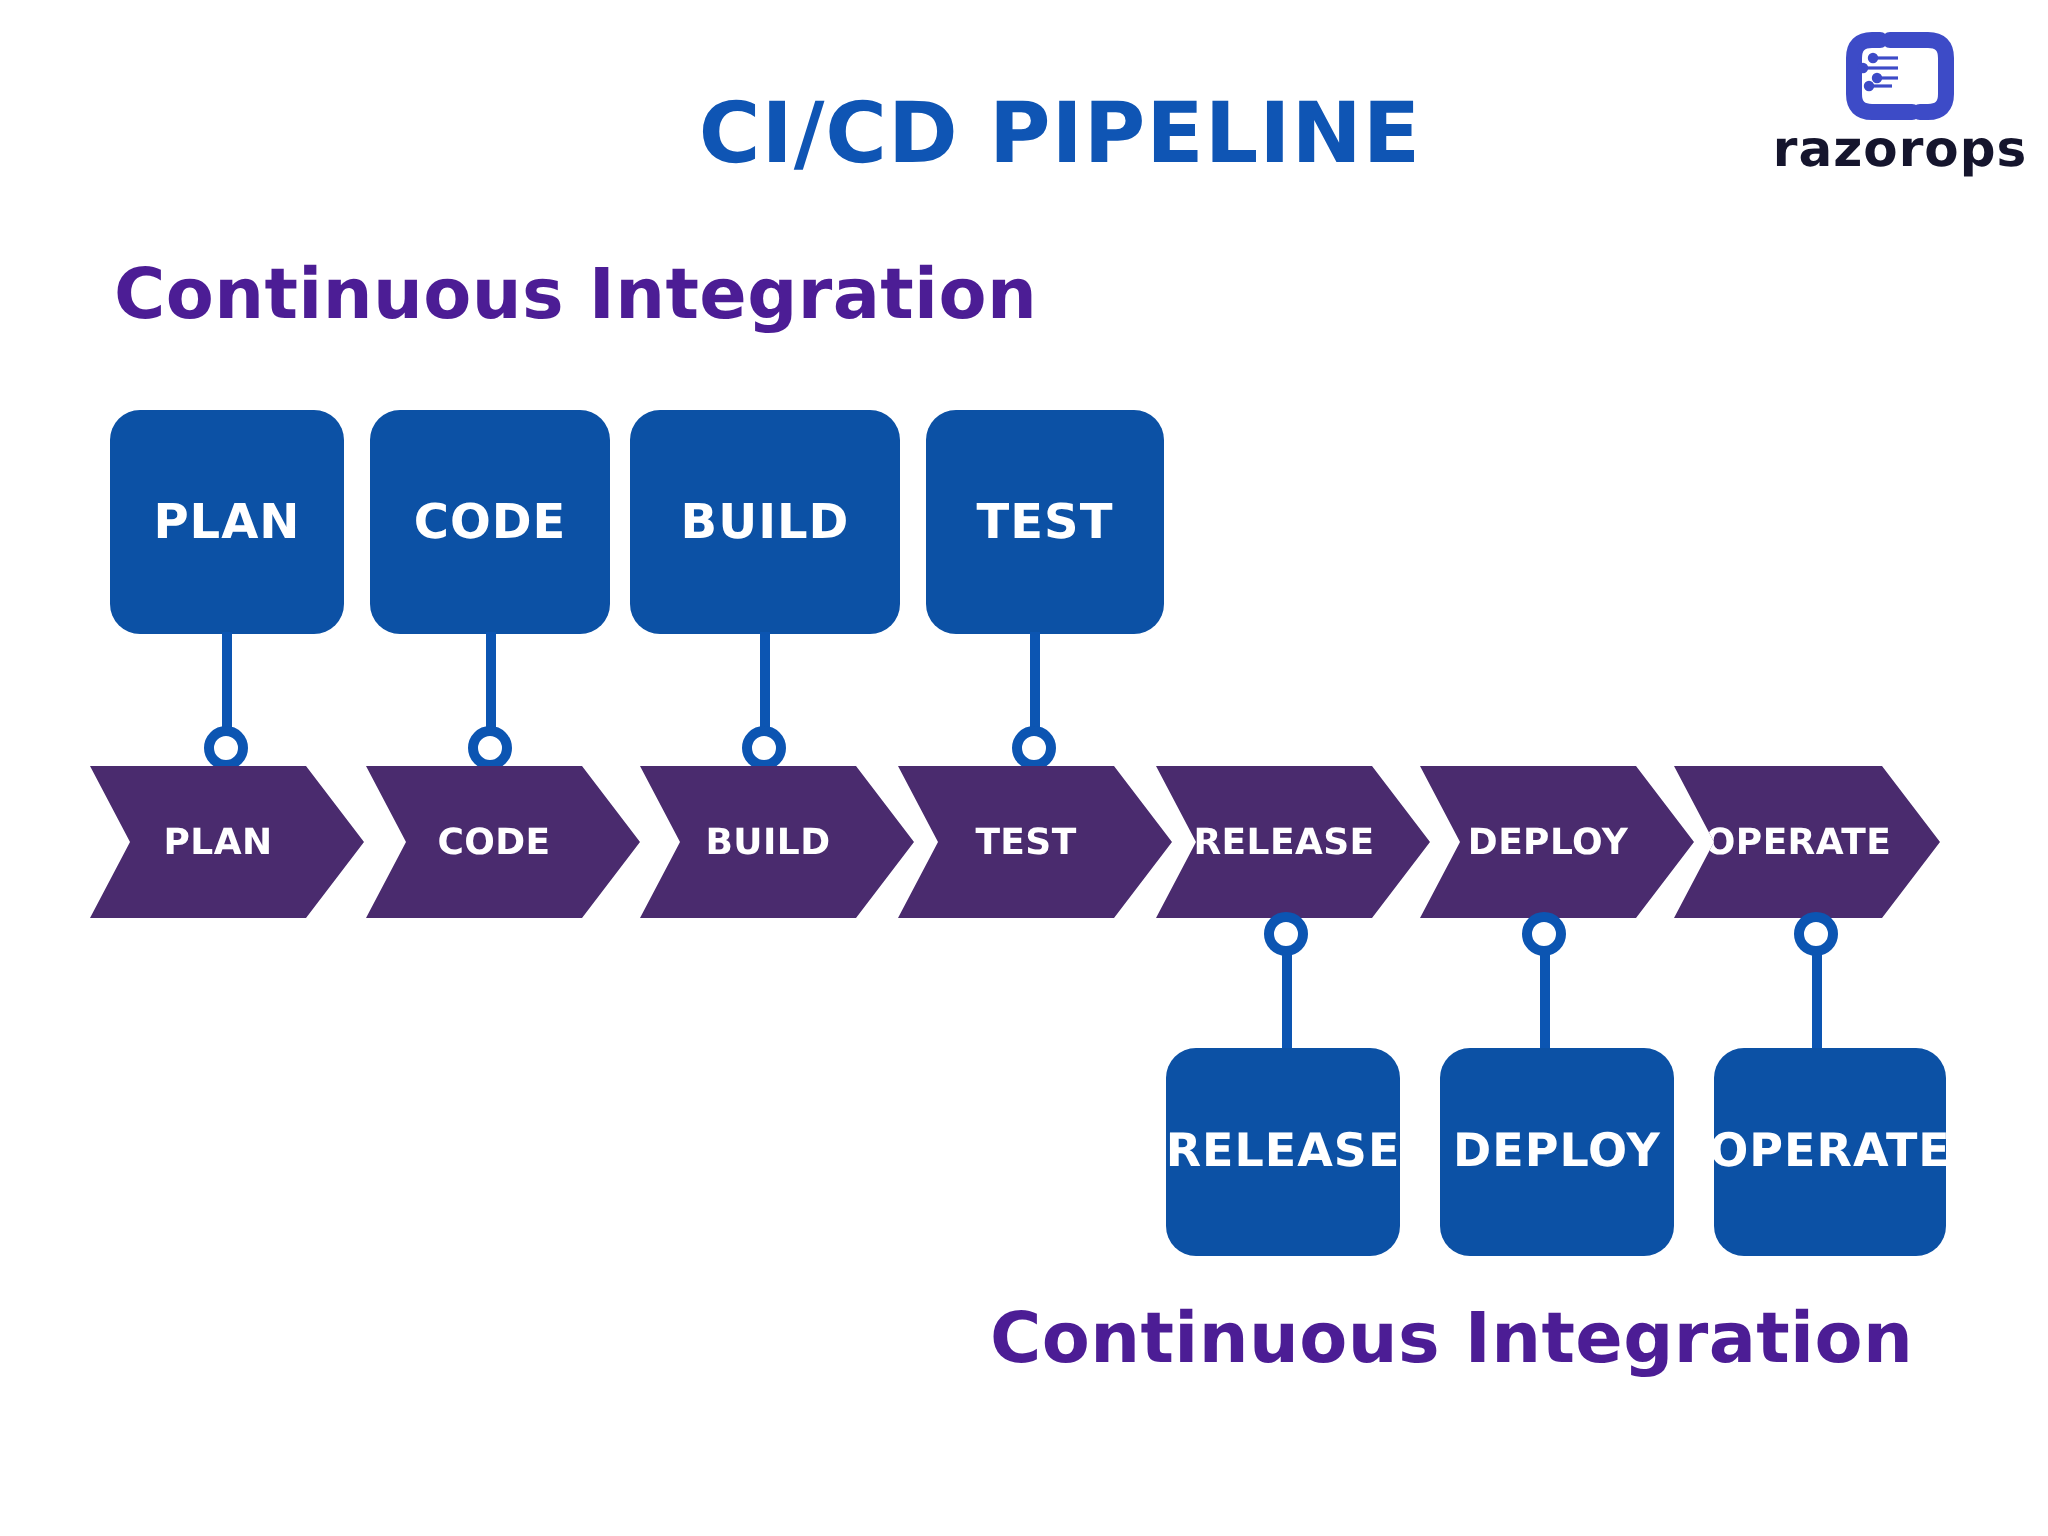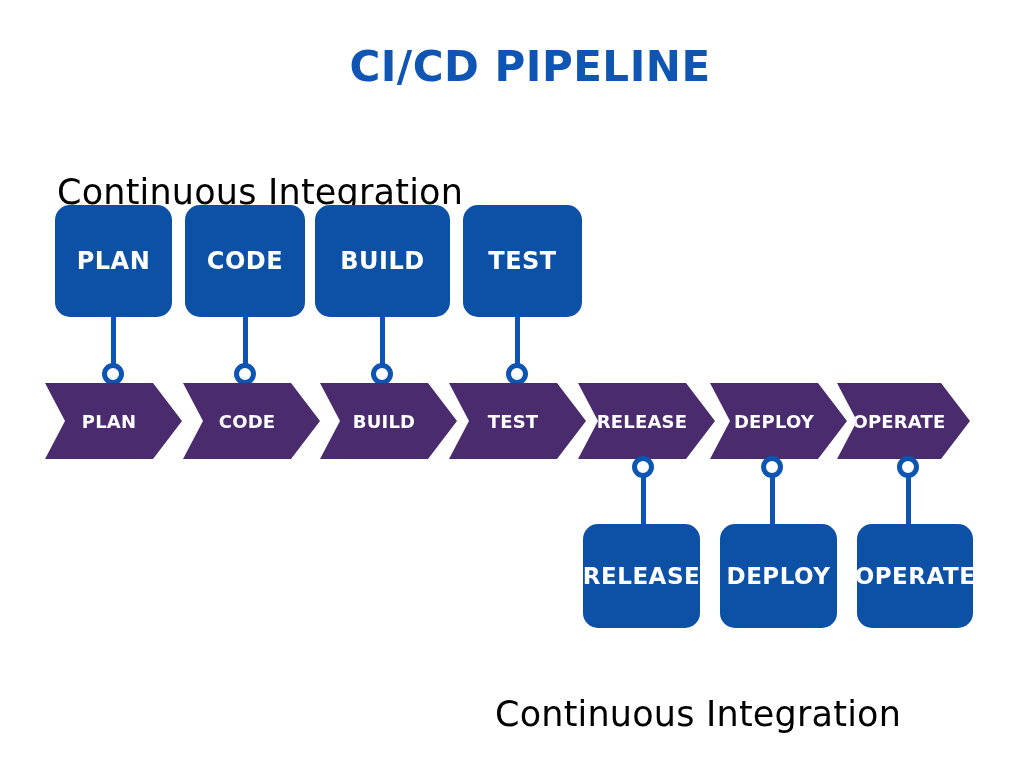--- a/index.html
+++ b/index.html
@@ -8,21 +8,21 @@
     font-family:"DejaVu Sans","Liberation Sans",sans-serif;
   }
   .page-title{
     position:absolute;left:530px;top:42px;transform:translateX(-50%);
     font-size:42px;font-weight:bold;color:#0F55B4;letter-spacing:0.5px;white-space:nowrap;
   }
   .logo{position:absolute;left:880px;top:14px;width:140px;text-align:center;}
   .logo svg{display:block;margin:0 auto;}
   .brand{font-size:25px;font-weight:bold;color:#15152D;letter-spacing:0.5px;margin-top:-2px;}
   .section-heading{
-    position:absolute;font-size:35px;font-weight:normal;color:#000000;white-space:nowrap;letter-spacing:0.2px;margin-top:44px;
+    position:absolute;font-size:35px;font-weight:bold;color:#4c1d95;white-space:nowrap;letter-spacing:0.2px;
   }
   .ci-heading{left:57px;top:128px;}
   .cd-heading{left:495px;top:650px;}
   .stage-box{
     position:absolute;background:#0C51A5;border-radius:15px;
     display:flex;align-items:center;justify-content:center;
     color:#ffffff;font-weight:bold;font-size:24px;letter-spacing:0.5px;white-space:nowrap;
   }
   .stage-box.bottom{font-size:23px;}
   .chevron{
@@ -38,20 +38,42 @@
     border:5px solid #0C55B2;border-radius:50%;background:#ffffff;
   }
 </style>
 </head>
 <body>
 
 <div class="canvas">
 
   <div class="page-title">CI/CD PIPELINE</div>
 
+  <div class="logo">
+    <span>
+      <svg width="62" height="48" viewBox="0 0 62 48">
+
+        <path d="M 21 6 L 17 6 Q 8 6 8 15 L 8 33 Q 8 42 17 42 L 37 42" fill="none" stroke="#3D4BC7" stroke-width="8" stroke-linecap="round"></path>
+
+        <path d="M 26 6 L 45 6 Q 54 6 54 15 L 54 33 Q 54 42 45 42 L 41 42" fill="none" stroke="#3D4BC7" stroke-width="8" stroke-linecap="round"></path>
+
+        <g stroke="#3D4BC7" stroke-width="1.6" fill="#3D4BC7">
+          <line x1="30" y1="15" x2="19" y2="15"></line>
+            <circle cx="17.5" cy="15" r="1.8"></circle>
+          <line x1="30" y1="20" x2="14" y2="20"></line>
+            <circle cx="12.5" cy="20" r="1.8"></circle>
+          <line x1="30" y1="25" x2="21" y2="25"></line>
+            <circle cx="19.5" cy="25" r="1.8"></circle>
+          <line x1="27" y1="29" x2="17" y2="29"></line>
+            <circle cx="15.5" cy="29" r="1.8"></circle>
+        </g>
+      </svg>
+    </span>
+    <div class="brand">razorops</div>
+  </div>
 
   <div class="section-heading ci-heading">Continuous Integration</div>
   <div class="section-heading cd-heading">Continuous Integration</div>
 
   <div class="stage-box" style="left:55px;top:205px;width:117px;height:112px;">PLAN</div>
   <div class="stage-box" style="left:185px;top:205px;width:120px;height:112px;">CODE</div>
   <div class="stage-box" style="left:315px;top:205px;width:135px;height:112px;">BUILD</div>
   <div class="stage-box" style="left:463px;top:205px;width:119px;height:112px;">TEST</div>
 
   <div class="vline" style="left:111px;top:316px;height:49px;"></div>

